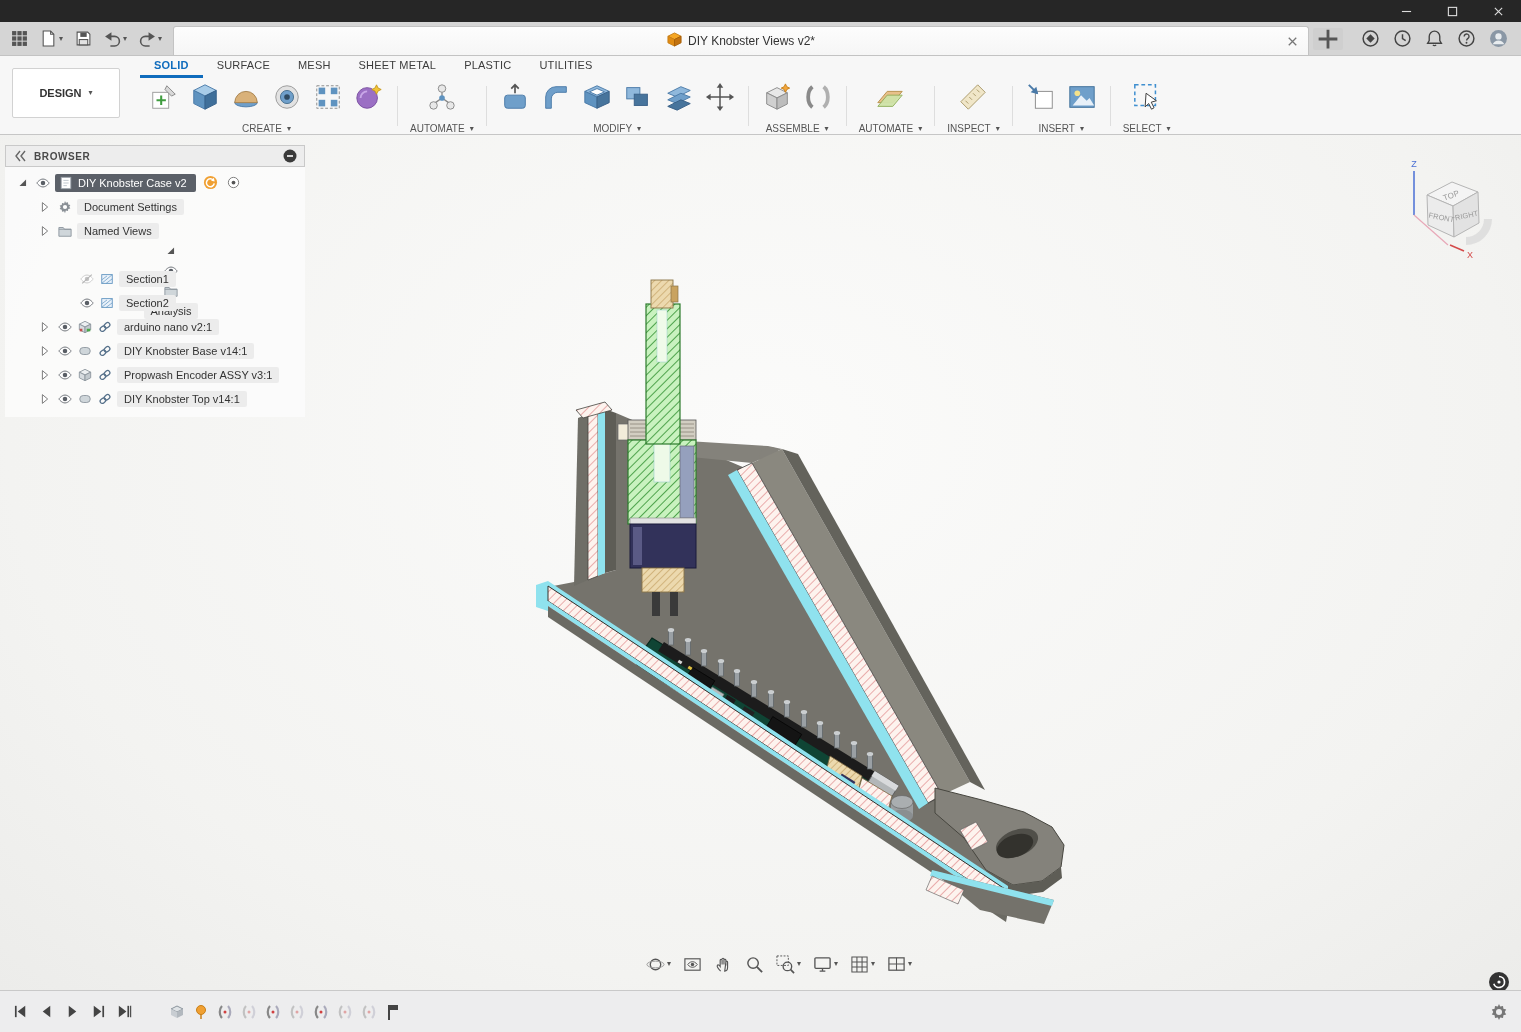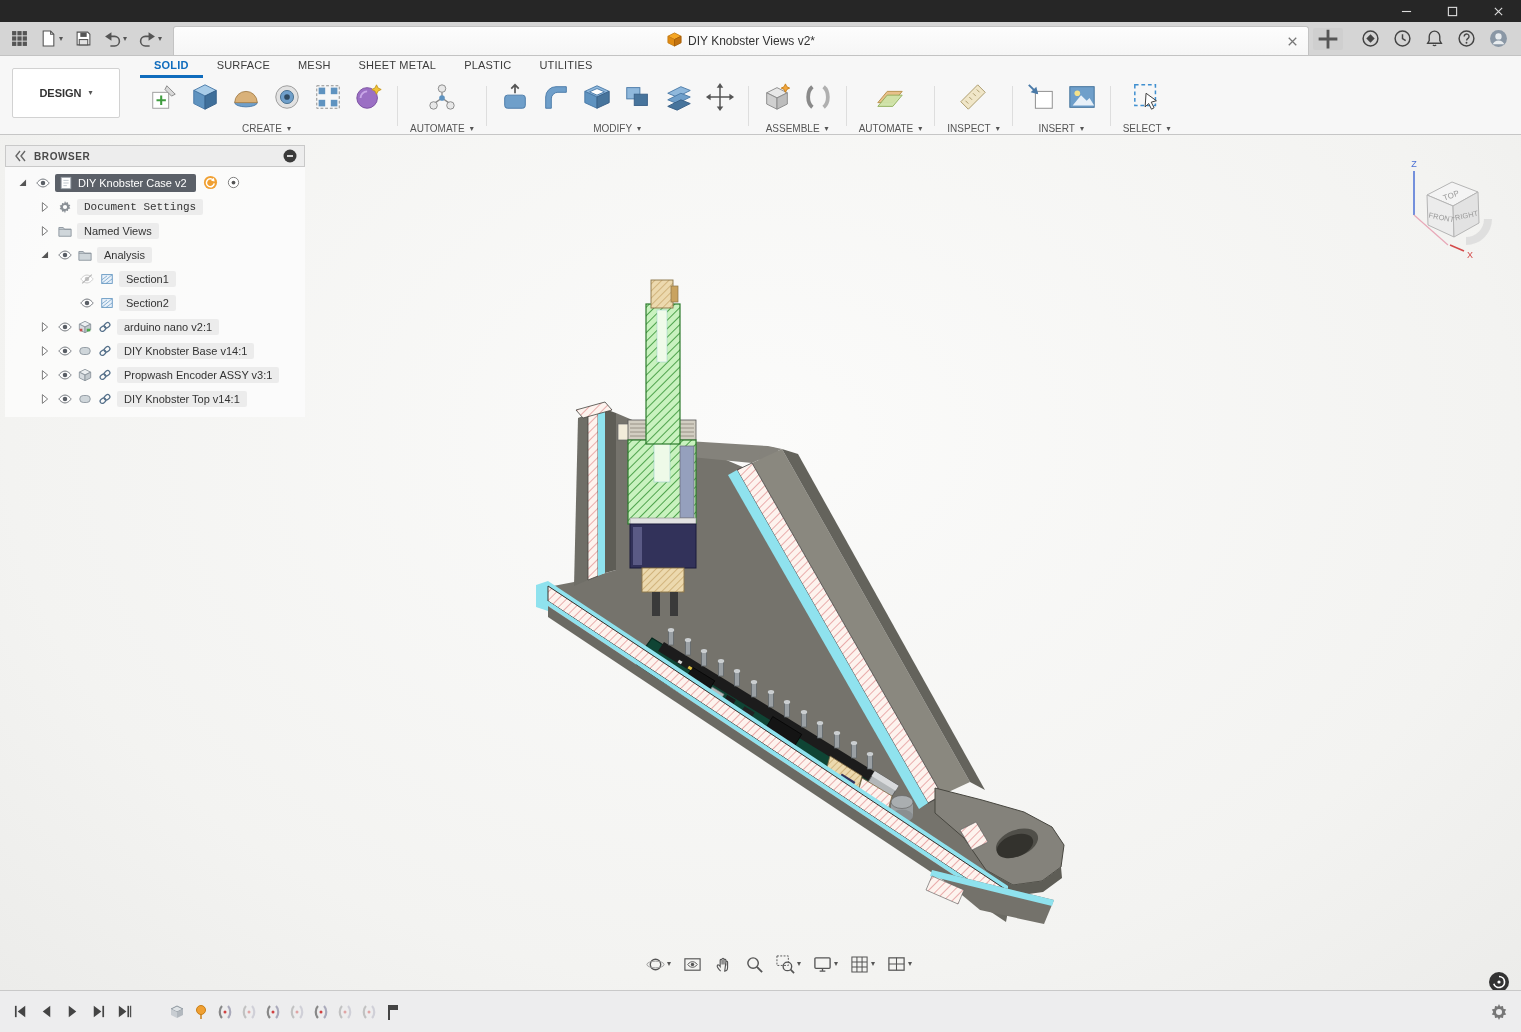--- a/index.html
+++ b/index.html
@@ -675,21 +675,21 @@
                 <polygon points="11.6,3 12.4,7 8.6,6" fill="#fff"></polygon>
               </svg>
             </span>
             <span class="badge">
               <svg viewBox="0 0 16 16">
                 <circle cx="8" cy="8" r="5.5" fill="#fff" stroke="#777"></circle>
                 <circle cx="8" cy="8" r="2" fill="#555"></circle>
               </svg>
             </span>
           </div>
-          <div class="brow" style="padding-left: 32px; font-family: Liberation Mono, monospace;">
+          <div class="brow" style="padding-left: 32px;">
             <span class="b-exp">
               <svg viewBox="0 0 16 16">
                 <polygon points="5,3 11,8 5,13" fill="#fff" stroke="#777" stroke-width="1.1"></polygon>
               </svg>
             </span>
             <span class="b-ico">
               <svg viewBox="0 0 16 16">
                 <path d="M8 1l1 2.2 2.4-.6.3 2.4 2.4.6-1.2 2 1.2 2-2.4.6-.3 2.4-2.4-.6L8 15l-1-2.2-2.4.6-.3-2.4-2.4-.6 1.2-2-1.2-2 2.4-.6.3-2.4 2.4.6z" fill="#8a9096"></path>
                 <circle cx="8" cy="8" r="2.4" fill="#fff"></circle>
               </svg>
@@ -703,21 +703,21 @@
               </svg>
             </span>
             <span class="b-ico">
               <svg viewBox="0 0 16 16">
                 <path d="M1 4h5l1.5 2H15v8H1z" fill="#cfd6da" stroke="#8a949c"></path>
                 <path d="M1 6h14" stroke="#8a949c"></path>
               </svg>
             </span>
             <span class="b-label">Named Views</span>
           </div>
-          <div class="brow" style="padding-left: 32px;">
+          <div class="brow" style="padding-left: 32px; flex-direction: column;">
             <span class="b-exp">
               <svg viewBox="0 0 16 16">
                 <polygon points="4,11.5 11.5,11.5 11.5,4" fill="#555"></polygon>
               </svg>
             </span>
             <span class="b-eye">
               <svg viewBox="0 0 16 16">
                 <path d="M1 8s3-4.5 7-4.5S15 8 15 8s-3 4.5-7 4.5S1 8 1 8z" fill="#fff" stroke="#5a5f66"></path>
                 <circle cx="8" cy="8" r="2.6" fill="#5a5f66"></circle>
               </svg>

